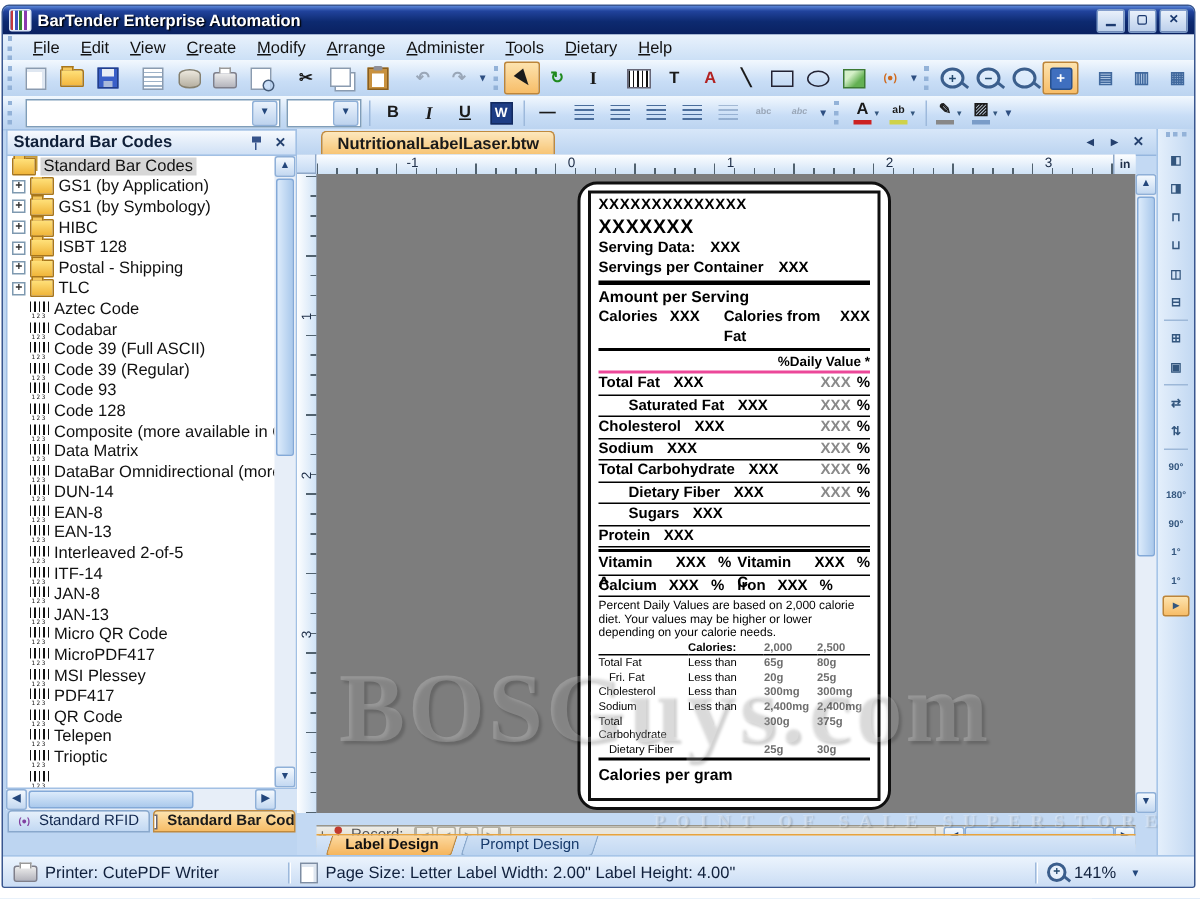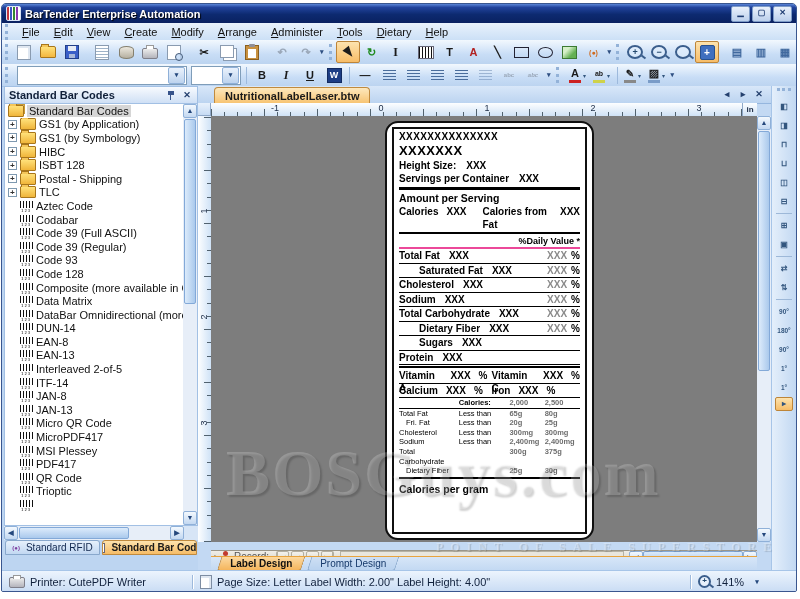--- a/index.html
+++ b/index.html
@@ -581,20 +581,25 @@
               <i class="ti bc"></i>
               <span class="lbl">PDF417</span>
             </div>
 
             <div class="trow">
               <i class="exp"></i>
               <i class="ti bc"></i>
               <span class="lbl">QR Code</span>
             </div>
 
+            <div class="trow">
+              <i class="exp"></i>
+              <i class="ti bc"></i>
+              <span class="lbl">Telepen</span>
+            </div>
 
             <div class="trow">
               <i class="exp"></i>
               <i class="ti bc"></i>
               <span class="lbl">Trioptic</span>
             </div>
 
             <div class="trow">
               <i class="exp"></i>
               <i class="ti bc"></i>
@@ -651,21 +656,21 @@
         
       <span class=" vm0">1</span><span class=" vm1">2</span><span class=" vm2">3</span></span>
     </div>
 
     <div class="canvas">
 
       <div class="label">
         <div class="linner">
           <div class="l1">XXXXXXXXXXXXXX</div>
           <div class="l2">XXXXXXX</div>
-          <div class="lserv"><span>Height Size:</span><span class="xval">XXX</span></div>
+          <div class="lserv"><span>Serving Data:</span><span class="xval">XXX</span></div>
           <div class="lserv"><span>Servings per Container</span><span class="xval">XXX</span></div>
           <div class="bar3"></div>
           <div class="lamount">Amount per Serving</div>
           <div class="lcal">
             <span>Calories</span>
             <span class="c2">XXX</span>
             <span class="c3">Calories from Fat</span>
             <span class="c4">XXX</span>
           </div>
           <div class="bar2"></div>
@@ -760,20 +765,21 @@
                     <span class="nv">XXX</span>
                     <span class="nu">%</span>
                   </span>
                 <span class="vhalf">
                     <span>Iron</span>
                     <span class="nv">XXX</span>
                     <span class="nu">%</span>
                   </span>
               </div>
             </div>
+          <div class="fnote">Percent Daily Values are based on 2,000 calorie diet. Your values may be higher or lower depending on your calorie needs.</div>
           <div class="ftable">
             <span class="fh"></span>
             <span class="fh">Calories:</span>
             <span class="fh fv">2,000</span>
             <span class="fh fv">2,500</span>
 
               <span>Total Fat</span>
               <span>Less than</span>
               <span class="fv">65g</span>
               <span class="fv">80g</span>

